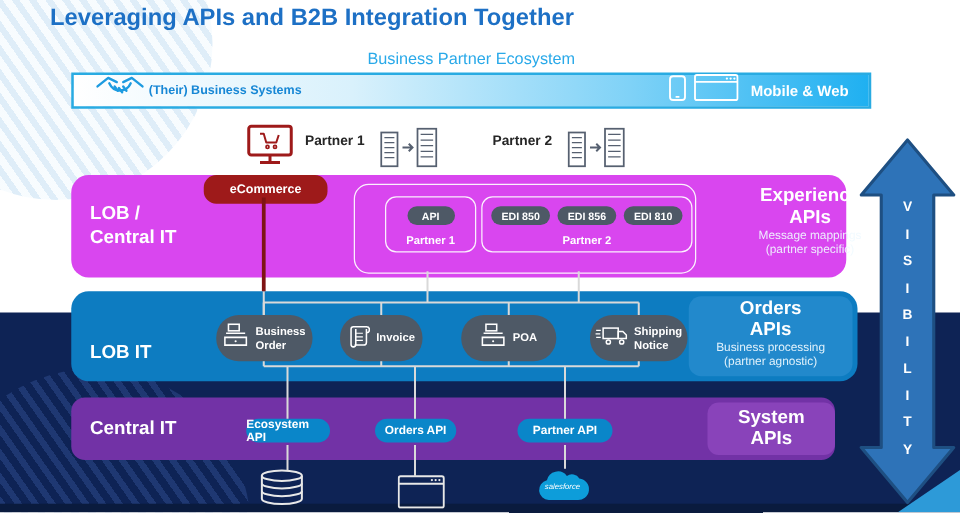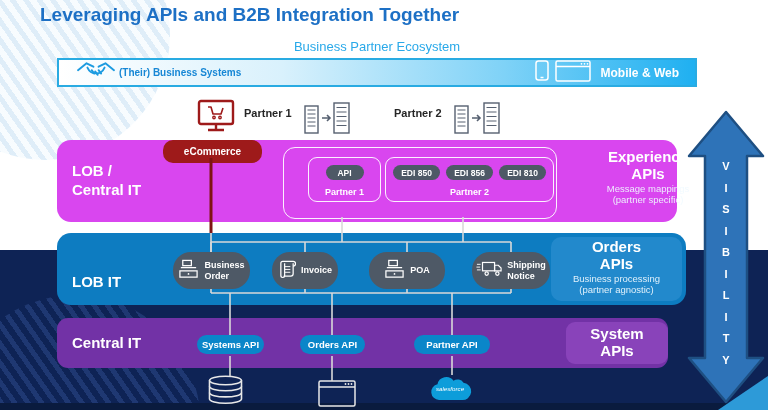--- a/index.html
+++ b/index.html
@@ -228,21 +228,21 @@
     </div>
   </div>
 
   <div class="abs box purple-box">
     <div class="panel" style="left:509px;top:4px;width:102px;height:42px;background:#8943BA;border-radius:9px"></div>
     <div class="side-label" style="top:16px">Central IT</div>
     <div class="api-block" style="left:509px;top:7px;width:102px;z-index:3">
       <div class="api-title">System</div>
       <div class="api-title">APIs</div>
     </div>
-    <div class="sys-pill" style="left:140px;width:67px">Systems API</div>
+    <div class="sys-pill" style="left:140px;width:67px">Ecosystem API</div>
     <div class="sys-pill" style="left:243px;width:65px">Orders API</div>
     <div class="sys-pill" style="left:357px;width:76px">Partner API</div>
   </div>
 
   <span class="abs icon" style="left:207px;top:375px;z-index:4">
     <svg width="37" height="30" viewBox="0 0 37 30" fill="none" stroke="#E8E8E8" stroke-width="1.6">
       <ellipse cx="18.5" cy="5.5" rx="16" ry="4.2"></ellipse>
       <path d="M2.5 5.5 v18.5 a16 4.2 0 0 0 32 0 v-18.5"></path>
       <path d="M2.5 11.5 a16 4.2 0 0 0 32 0 M2.5 17.7 a16 4.2 0 0 0 32 0"></path>
     </svg>

